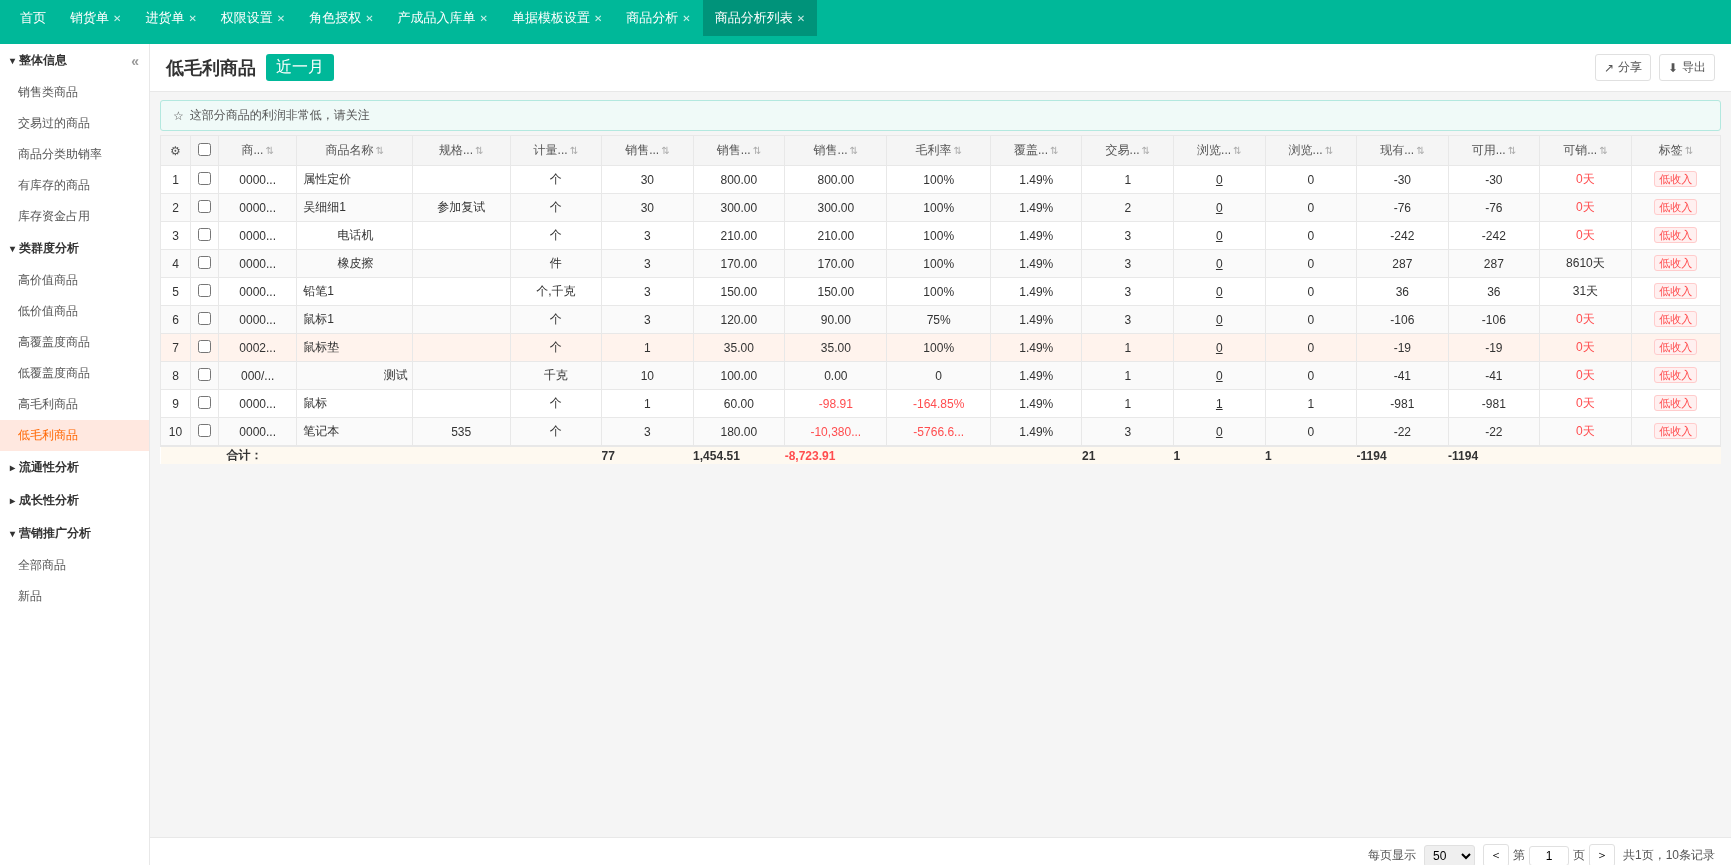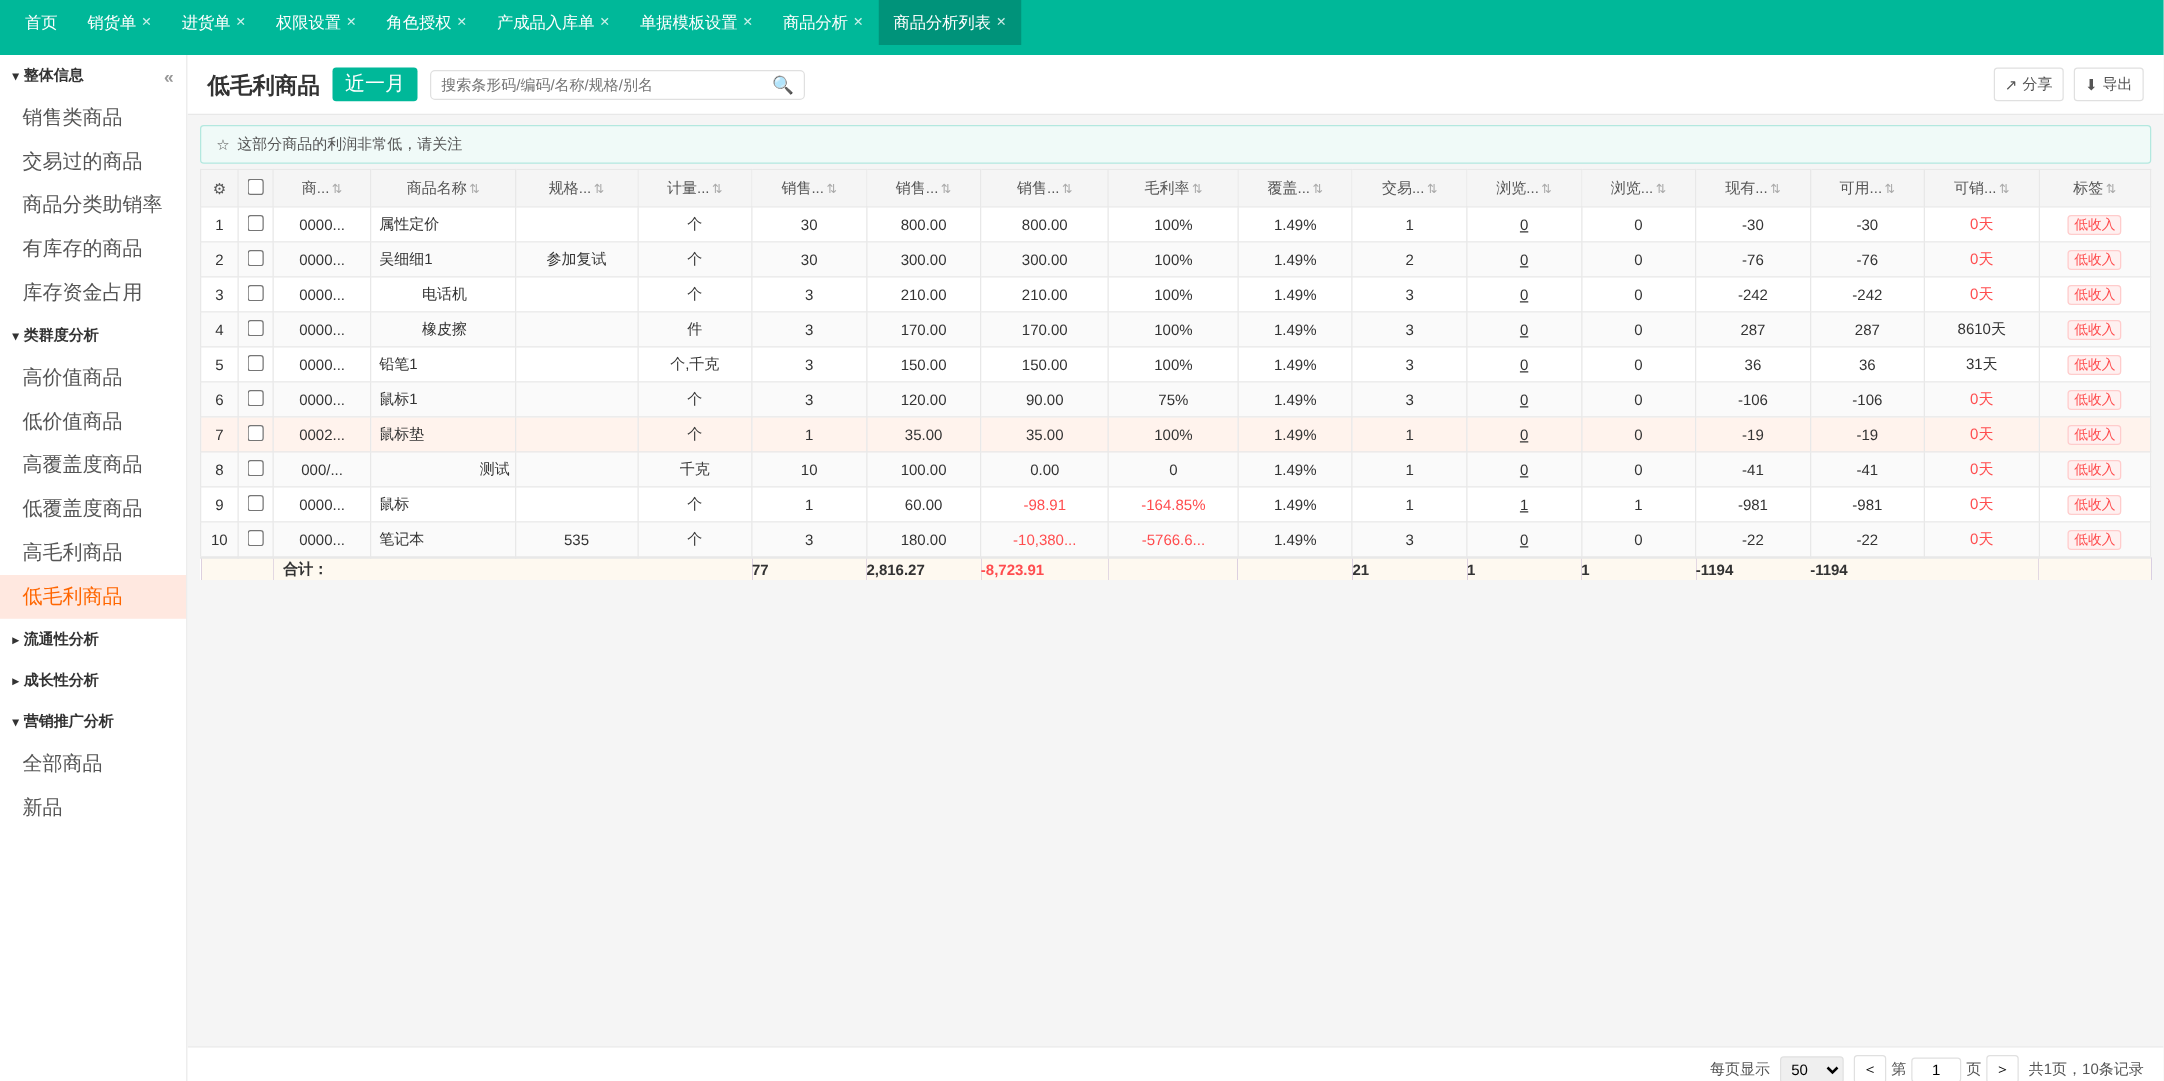--- a/index.html
+++ b/index.html
@@ -57,21 +57,21 @@
       margin-right: 4px;
       font-size: 10px;
     }
     .sidebar-group-title .collapse-btn {
       margin-left: auto;
       color: #999;
       font-size: 14px;
     }
     .sidebar-item {
       padding: 7px 10px 7px 18px;
-      font-size: 16px;
+      font-size: 12px;
       color: #555;
       cursor: pointer;
     }
     .sidebar-item.active { background: #ffe8e0; color: #ff6600; }
 
     
     .content {
       flex: 1;
       display: flex;
       flex-direction: column;
@@ -343,24 +343,20 @@
     </div>
     <div class="sidebar-item"><span>全部商品</span></div>
     <div class="sidebar-item"><span>新品</span></div>
   </div>
 
   <div class="content">
 
     <div class="content-header">
       <span class="page-title-text">低毛利商品</span>
       <button class="date-filter-btn">近一月</button>
-      <div class="search-box">
-        <input type="text" placeholder="搜索条形码/编码/名称/规格/别名" style="">
-        <span class="search-icon">🔍</span>
-      </div>
       <div class="header-actions">
         <div class="action-btn">
           <span>↗</span>
           <span>分享</span>
         </div>
         <div class="action-btn">
           <span>⬇</span>
           <span>导出</span>
         </div>
       </div>
@@ -595,21 +591,21 @@
       <td>-22</td>
       <td class="red-text">0天</td>
       <td><span class="tag-low">低收入</span></td>
     </tr>
           </tbody>
         <tfoot>
           <tr class="footer-row">
             <td colspan="2"></td>
             <td colspan="4" style="text-align:left; padding-left:8px;">合计：</td>
             <td>77</td>
-            <td>2,816.27</td>
+            <td>1,454.51</td>
             <td class="red-text">-8,723.91</td>
             <td></td>
             <td></td>
             <td>21</td>
             <td>1</td>
             <td>1</td>
             <td>-1194</td>
             <td>-1194</td>
             <td></td>
             <td></td>

